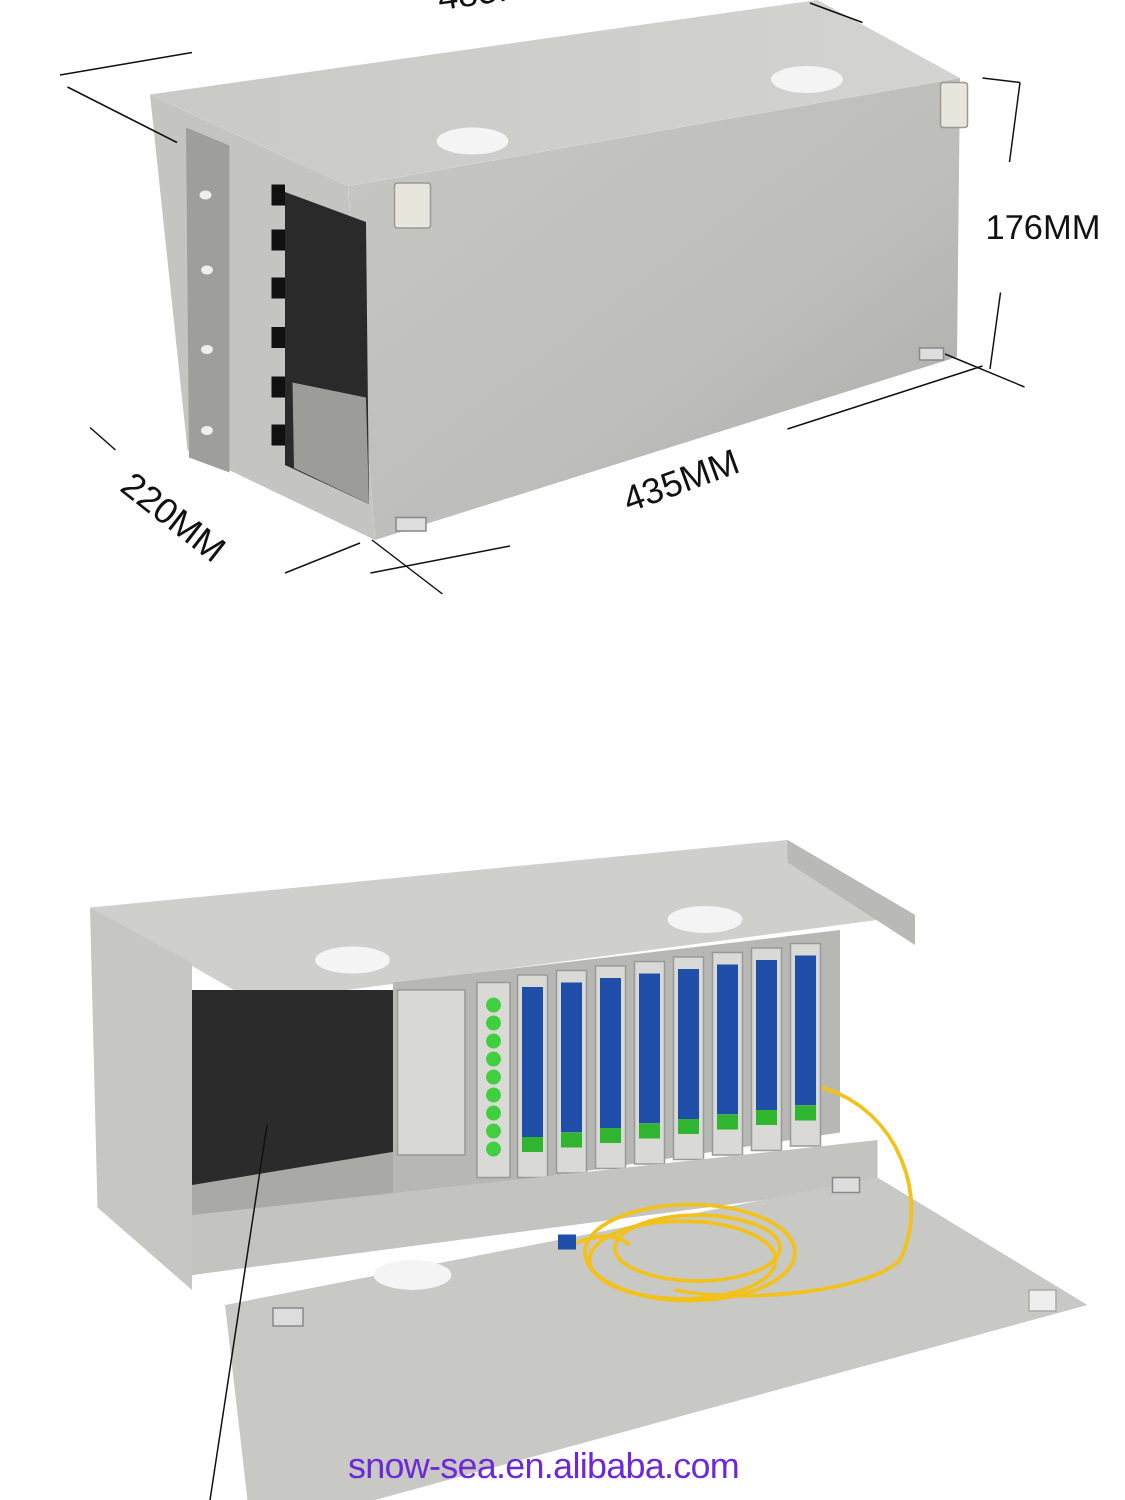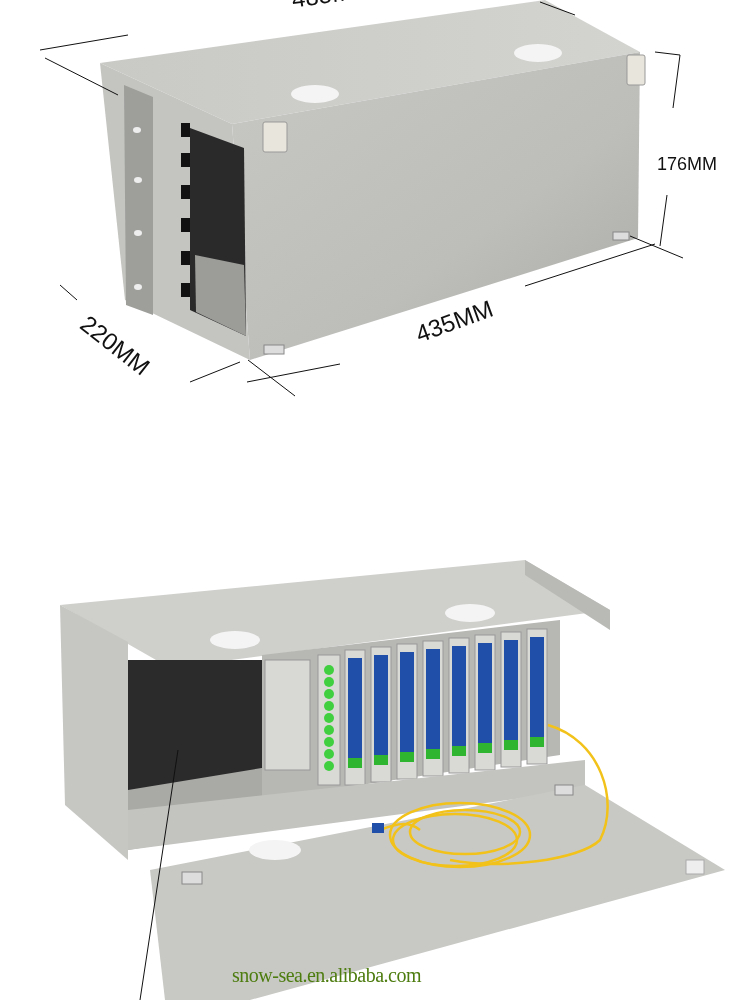--- a/index.html
+++ b/index.html
@@ -1,20 +1,20 @@
 <!DOCTYPE html>
 <html><head>
 <meta charset="utf-8">
 <style>
   html,body{margin:0;padding:0;background:#fff;}
   body{width:750px;height:1000px;position:relative;overflow:hidden;font-family:"Liberation Sans",sans-serif;}
   .scene{position:absolute;left:0;width:750px;}
   svg{display:block;}
   .dim-label{position:absolute;font-family:"Liberation Sans",sans-serif;color:#111;font-size:24px;white-space:nowrap;transform-origin:left top;}
-  .watermark{position:absolute;left:232px;top:964px;font-size:20px;color:#4d7c0f;letter-spacing:-0.5px;font-family:Liberation Serif, serif;}
+  .watermark{position:absolute;left:232px;top:964px;font-size:24px;color:#6d28d9;letter-spacing:-0.5px;font-family:Liberation Sans, sans-serif;}
 </style>
 </head>
 <body>
 
 <div class="scene" style="top:0;height:400px;">
   <svg width="750" height="400" viewBox="0 0 750 400">
     <defs>
       <linearGradient id="sideG" x1="0" y1="0" x2="1" y2="1">
         <stop offset="0" stop-color="#c7c8c4"></stop>
           <stop offset="0.6" stop-color="#bdbeba"></stop>
@@ -67,21 +67,21 @@
       <line x1="667" y1="195" x2="660" y2="246"></line>
       <line x1="630" y1="236" x2="683" y2="258"></line>
       <line x1="525" y1="286" x2="655" y2="244"></line>
       <line x1="340" y1="364" x2="247" y2="382"></line>
       <line x1="248" y1="360" x2="295" y2="396"></line>
       <line x1="60" y1="285" x2="77" y2="300"></line>
       <line x1="190" y1="382" x2="240" y2="362"></line>
     </g>
   </svg>
   <div class="dim-label" style="left:290px;top:-14px;transform:rotate(-8deg);">485MM</div>
-  <div class="dim-label" style="left:657px;top:138px;font-size:18px;margin-top:16px;">176MM</div>
+  <div class="dim-label" style="left:657px;top:138px;font-size:23px;">176MM</div>
   <div class="dim-label" style="left:92px;top:310px;transform:rotate(38deg);">220MM</div>
   <div class="dim-label" style="left:412px;top:322px;transform:rotate(-20deg);">435MM</div>
 </div>
 
 <div class="scene" style="top:560px;height:440px;">
   <svg width="750" height="440" viewBox="0 0 750 440">
 
     <polygon points="60,45 525,0 610,50 170,108" fill="#cfd0cc"></polygon>
     <polygon points="525,0 610,50 610,70 525,15" fill="#b9bab6"></polygon>
     <ellipse cx="235" cy="80" rx="25" ry="9" fill="#f4f4f4"></ellipse>

